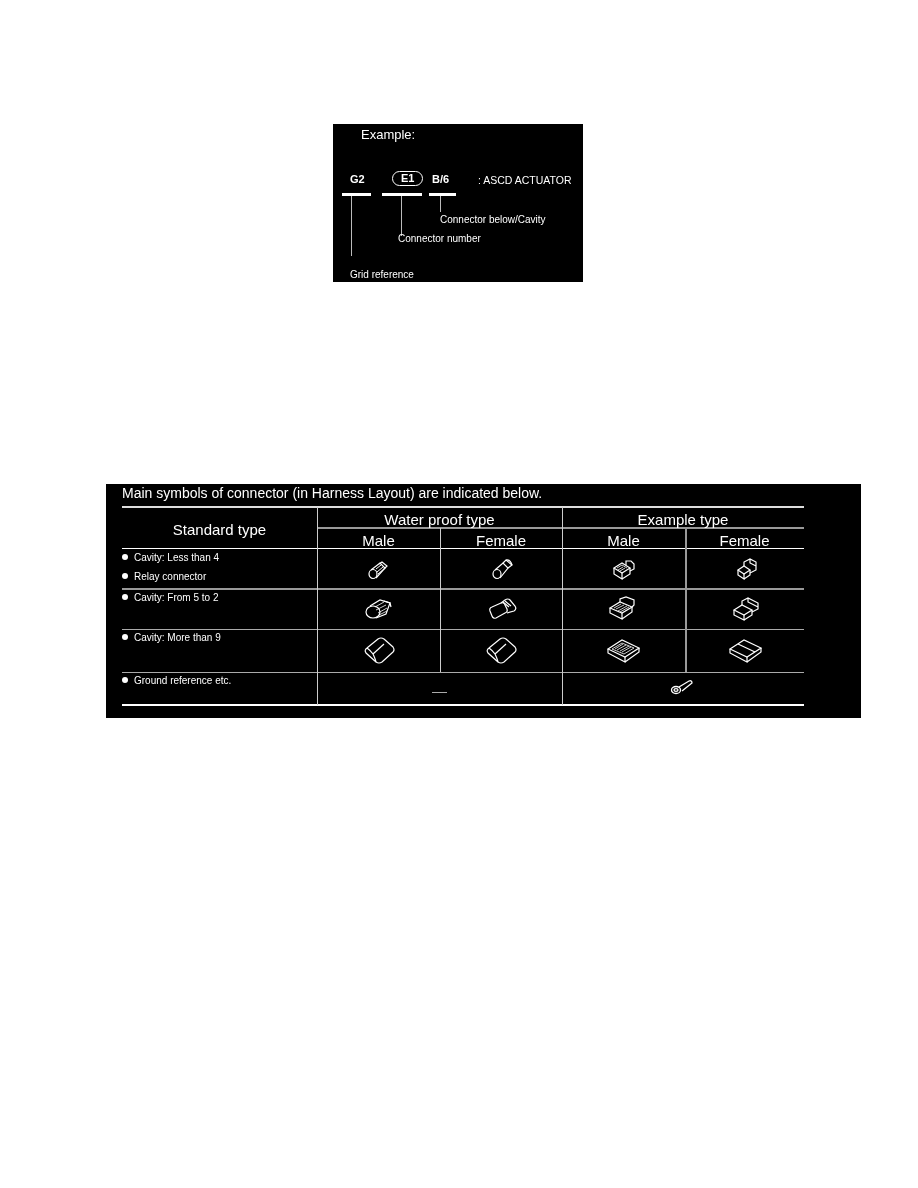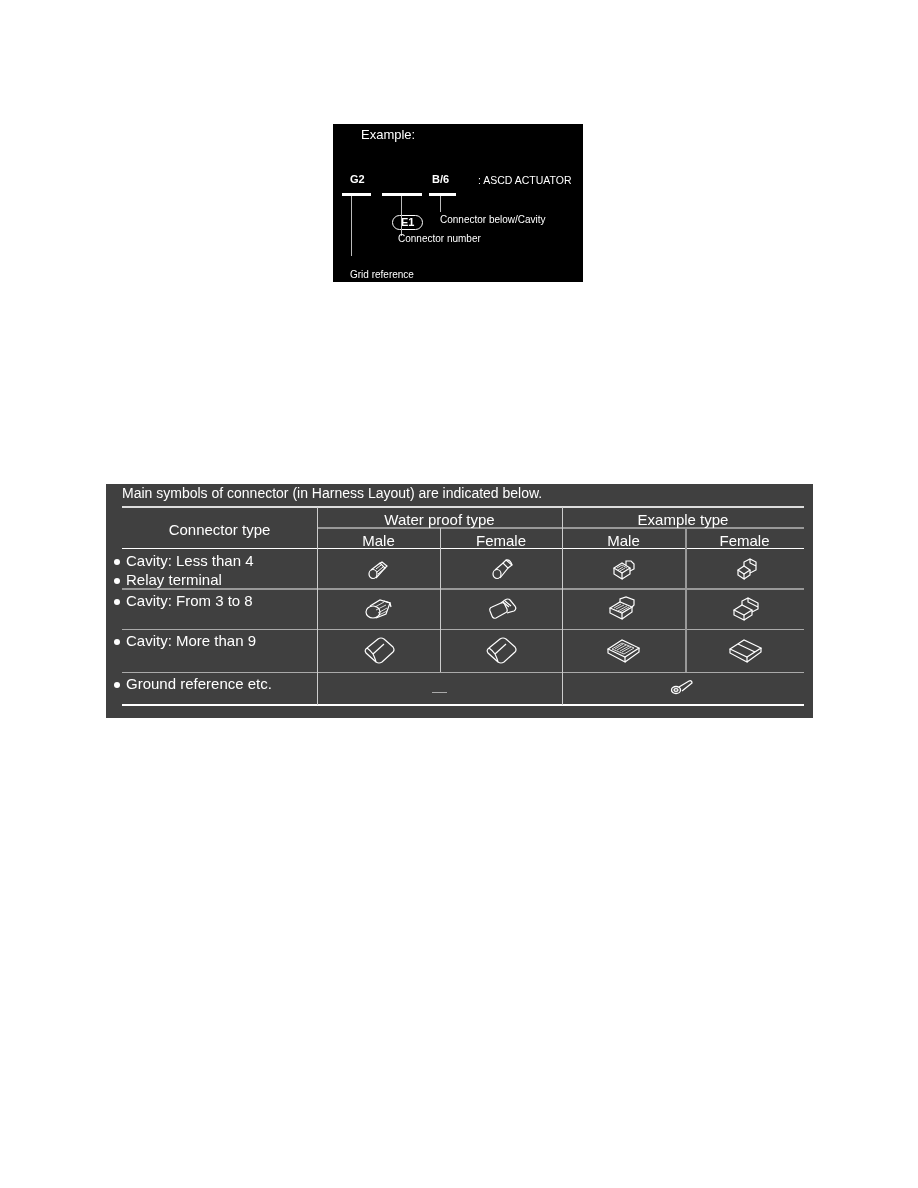--- a/index.html
+++ b/index.html
@@ -4,34 +4,34 @@
 <style>
   html, body { margin:0; padding:0; }
   body { width:918px; height:1188px; background:#ffffff; position:relative; overflow:hidden;
          font-family:"Liberation Sans", sans-serif; }
 
   
   .example { position:absolute; left:333px; top:124px; width:250px; height:158px; background:#000; color:#fff; }
   .example .title { position:absolute; left:16px; top:3px; font-size:13px;margin-left:12px; }
   .example .code { position:absolute; top:49px; font-size:11px; font-weight:bold; }
   .example .code.g2 { left:17px; }
-  .example .code.e1 { left:59px; top:47px; padding:0 8px; border:1.5px solid #fff; border-radius:8px; line-height:13px;margin-top:44px; }
+  .example .code.e1 { left:59px; top:47px; padding:0 8px; border:1.5px solid #fff; border-radius:8px; line-height:13px; }
   .example .code.b6 { left:99px; }
   .example .desc { position:absolute; left:145px; top:50px; font-size:10.5px; }
   .example .uline { position:absolute; top:69px; height:3px; background:#fff; }
   .example .vline { position:absolute; width:1px; background:#bbb; }
   .example .lbl { position:absolute; font-size:10px; }
 
   
-  .figure { position:absolute; left:106px; top:484px; width:707px; height:234px; background:#404040; color:#fff; }
+  .figure { position:absolute; left:106px; top:484px; width:707px; height:234px; background:#000000; color:#fff;padding-left:48px; }
   .figure .heading { position:absolute; left:16px; top:1px; font-size:14px; }
   .figure .hrule { position:absolute; background:#fff; }
   .figure .vrule { position:absolute; background:#ccc; width:1px; }
   .figure .cell { position:absolute; font-size:15px; text-align:center; }
-  .figure .bullet-item { position:absolute; font-size:15px; left:8px; white-space:nowrap; }
+  .figure .bullet-item { position:absolute; font-size:10px; left:16px; white-space:nowrap; }
   .figure .bullet-item .dot { display:inline-block; width:6px; height:6px; border-radius:50%; background:#fff; margin-right:6px; vertical-align:1px; }
   .figure .icon { position:absolute; }
   .figure .icon svg { display:block; }
 </style>
 </head>
 <body>
 
 <div class="example">
   <div class="title">Example:</div>
 
@@ -62,32 +62,32 @@
   <div class="hrule" style="left:16px;top:104px;width:682px;height:2px;background:#999"></div>
   <div class="hrule" style="left:16px;top:145px;width:682px;height:1px;background:#aaa"></div>
   <div class="hrule" style="left:16px;top:188px;width:682px;height:1px;background:#aaa"></div>
   <div class="hrule" style="left:16px;top:220px;width:682px;height:2px"></div>
 
   <div class="vrule" style="left:211px;top:23px;height:198px"></div>
   <div class="vrule" style="left:334px;top:44px;height:144px"></div>
   <div class="vrule" style="left:456px;top:23px;height:198px"></div>
   <div class="vrule" style="left:579px;top:44px;height:144px;width:2px;background:#999"></div>
 
-  <div class="cell" style="left:16px;top:37px;width:195px">Connector type</div>
+  <div class="cell" style="left:16px;top:37px;width:195px">Standard type</div>
   <div class="cell" style="left:211px;top:27px;width:245px">Water proof type</div>
   <div class="cell" style="left:456px;top:27px;width:242px">Example type</div>
   <div class="cell" style="left:211px;top:48px;width:123px">Male</div>
   <div class="cell" style="left:334px;top:48px;width:122px">Female</div>
   <div class="cell" style="left:456px;top:48px;width:123px">Male</div>
   <div class="cell" style="left:579px;top:48px;width:119px">Female</div>
 
   <div class="bullet-item" style="top:68px"><span class="dot"></span><span>Cavity: Less than 4</span></div>
-  <div class="bullet-item" style="top:87px"><span class="dot"></span><span>Relay terminal</span></div>
+  <div class="bullet-item" style="top:87px"><span class="dot"></span><span>Relay connector</span></div>
 
-  <div class="bullet-item" style="top:108px"><span class="dot"></span><span>Cavity: From 3 to 8</span></div>
+  <div class="bullet-item" style="top:108px"><span class="dot"></span><span>Cavity: From 5 to 2</span></div>
 
   <div class="bullet-item" style="top:148px"><span class="dot"></span><span>Cavity: More than 9</span></div>
 
   <div class="bullet-item" style="top:191px"><span class="dot"></span><span>Ground reference etc.</span></div>
 
   <div class="icon" style="left:261px;top:76px">
     <svg width="24" height="20" viewBox="0 0 24 20" fill="none" stroke="#fff" stroke-width="1.2">
       <ellipse cx="6" cy="14" rx="4" ry="4.5"></ellipse>
       <path d="M4 10 L13 3 L18 8 L9 18"></path>
       <path d="M12 4 L15 2 L20 6 L17 9"></path>

